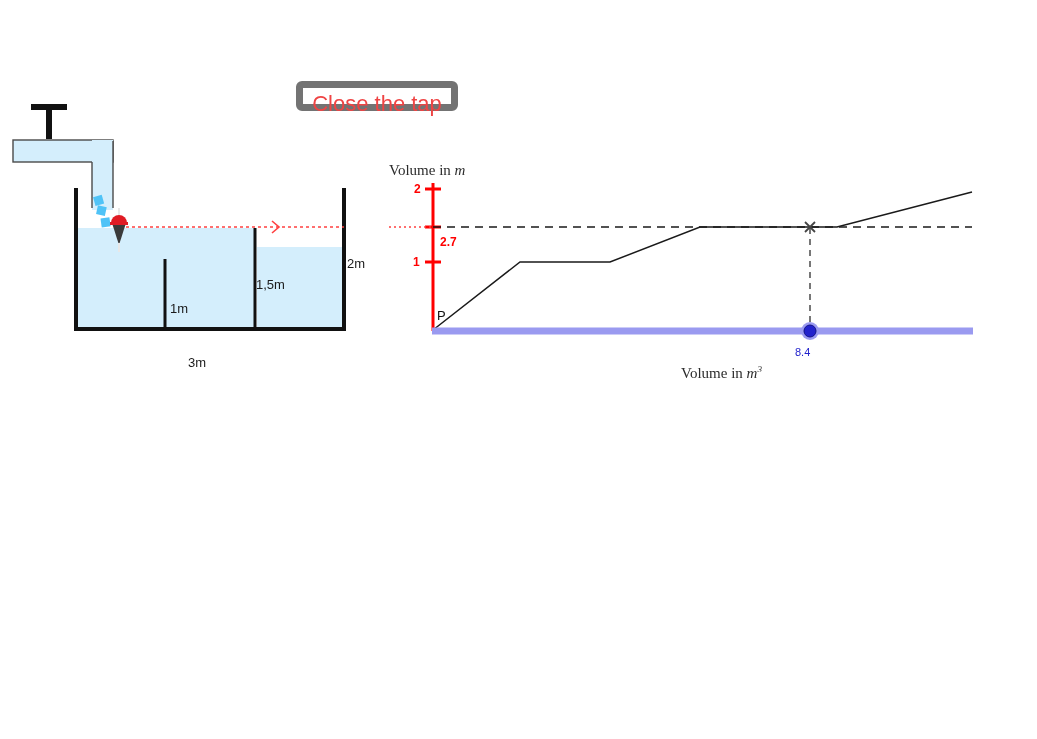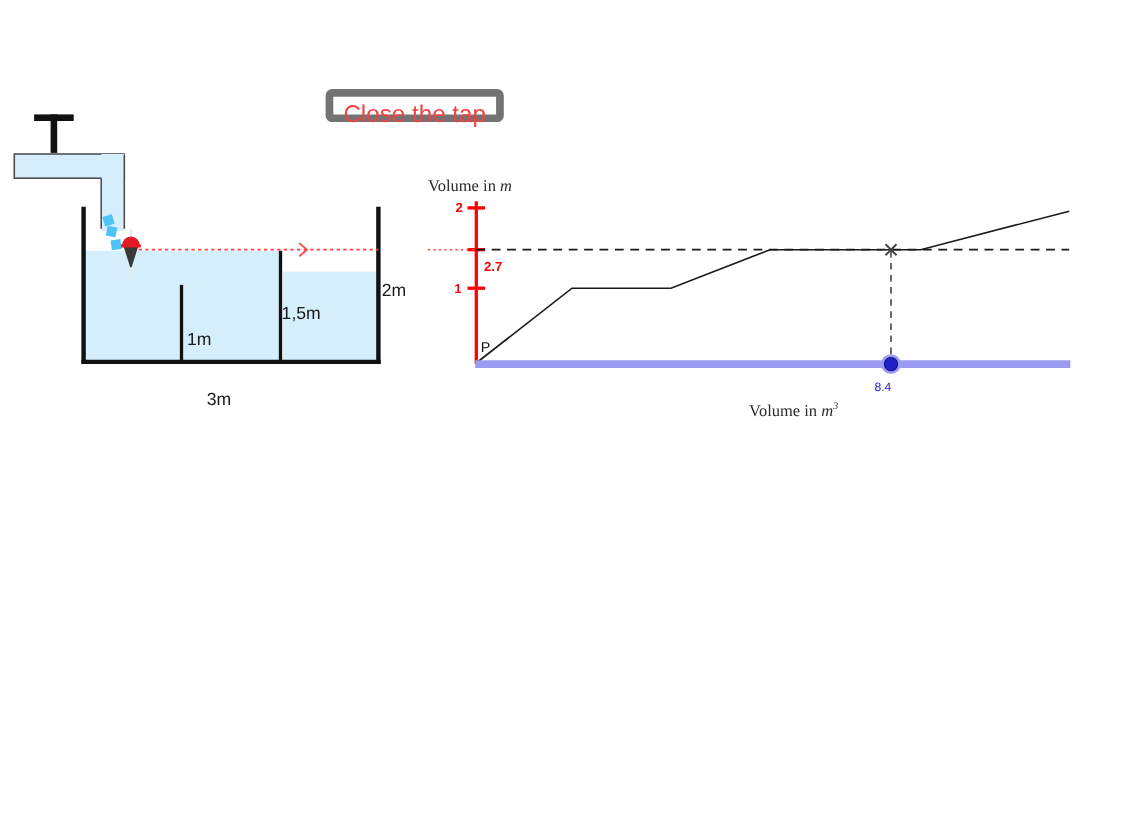--- a/index.html
+++ b/index.html
@@ -37,21 +37,21 @@
     line-height: 32px;
     text-align: center;
     cursor: pointer;
     padding: 0;
     white-space: nowrap;
   }
   
   .tank-label {
     position: absolute;
     font-family: "Liberation Sans", sans-serif;
-    font-size: 16px;
+    font-size: 13px;
     color: #1a1a1a;
     white-space: nowrap;
     text-align: center;
   }
   #label-1m   { left: 170px; top: 289px; margin-top: 12px; }
   #label-15m  { left: 256px; top: 277px; }
   #label-2m   { left: 347px; top: 256px; }
   #label-3m   { left: 188px; top: 355px; }
   
   .axis-num {

